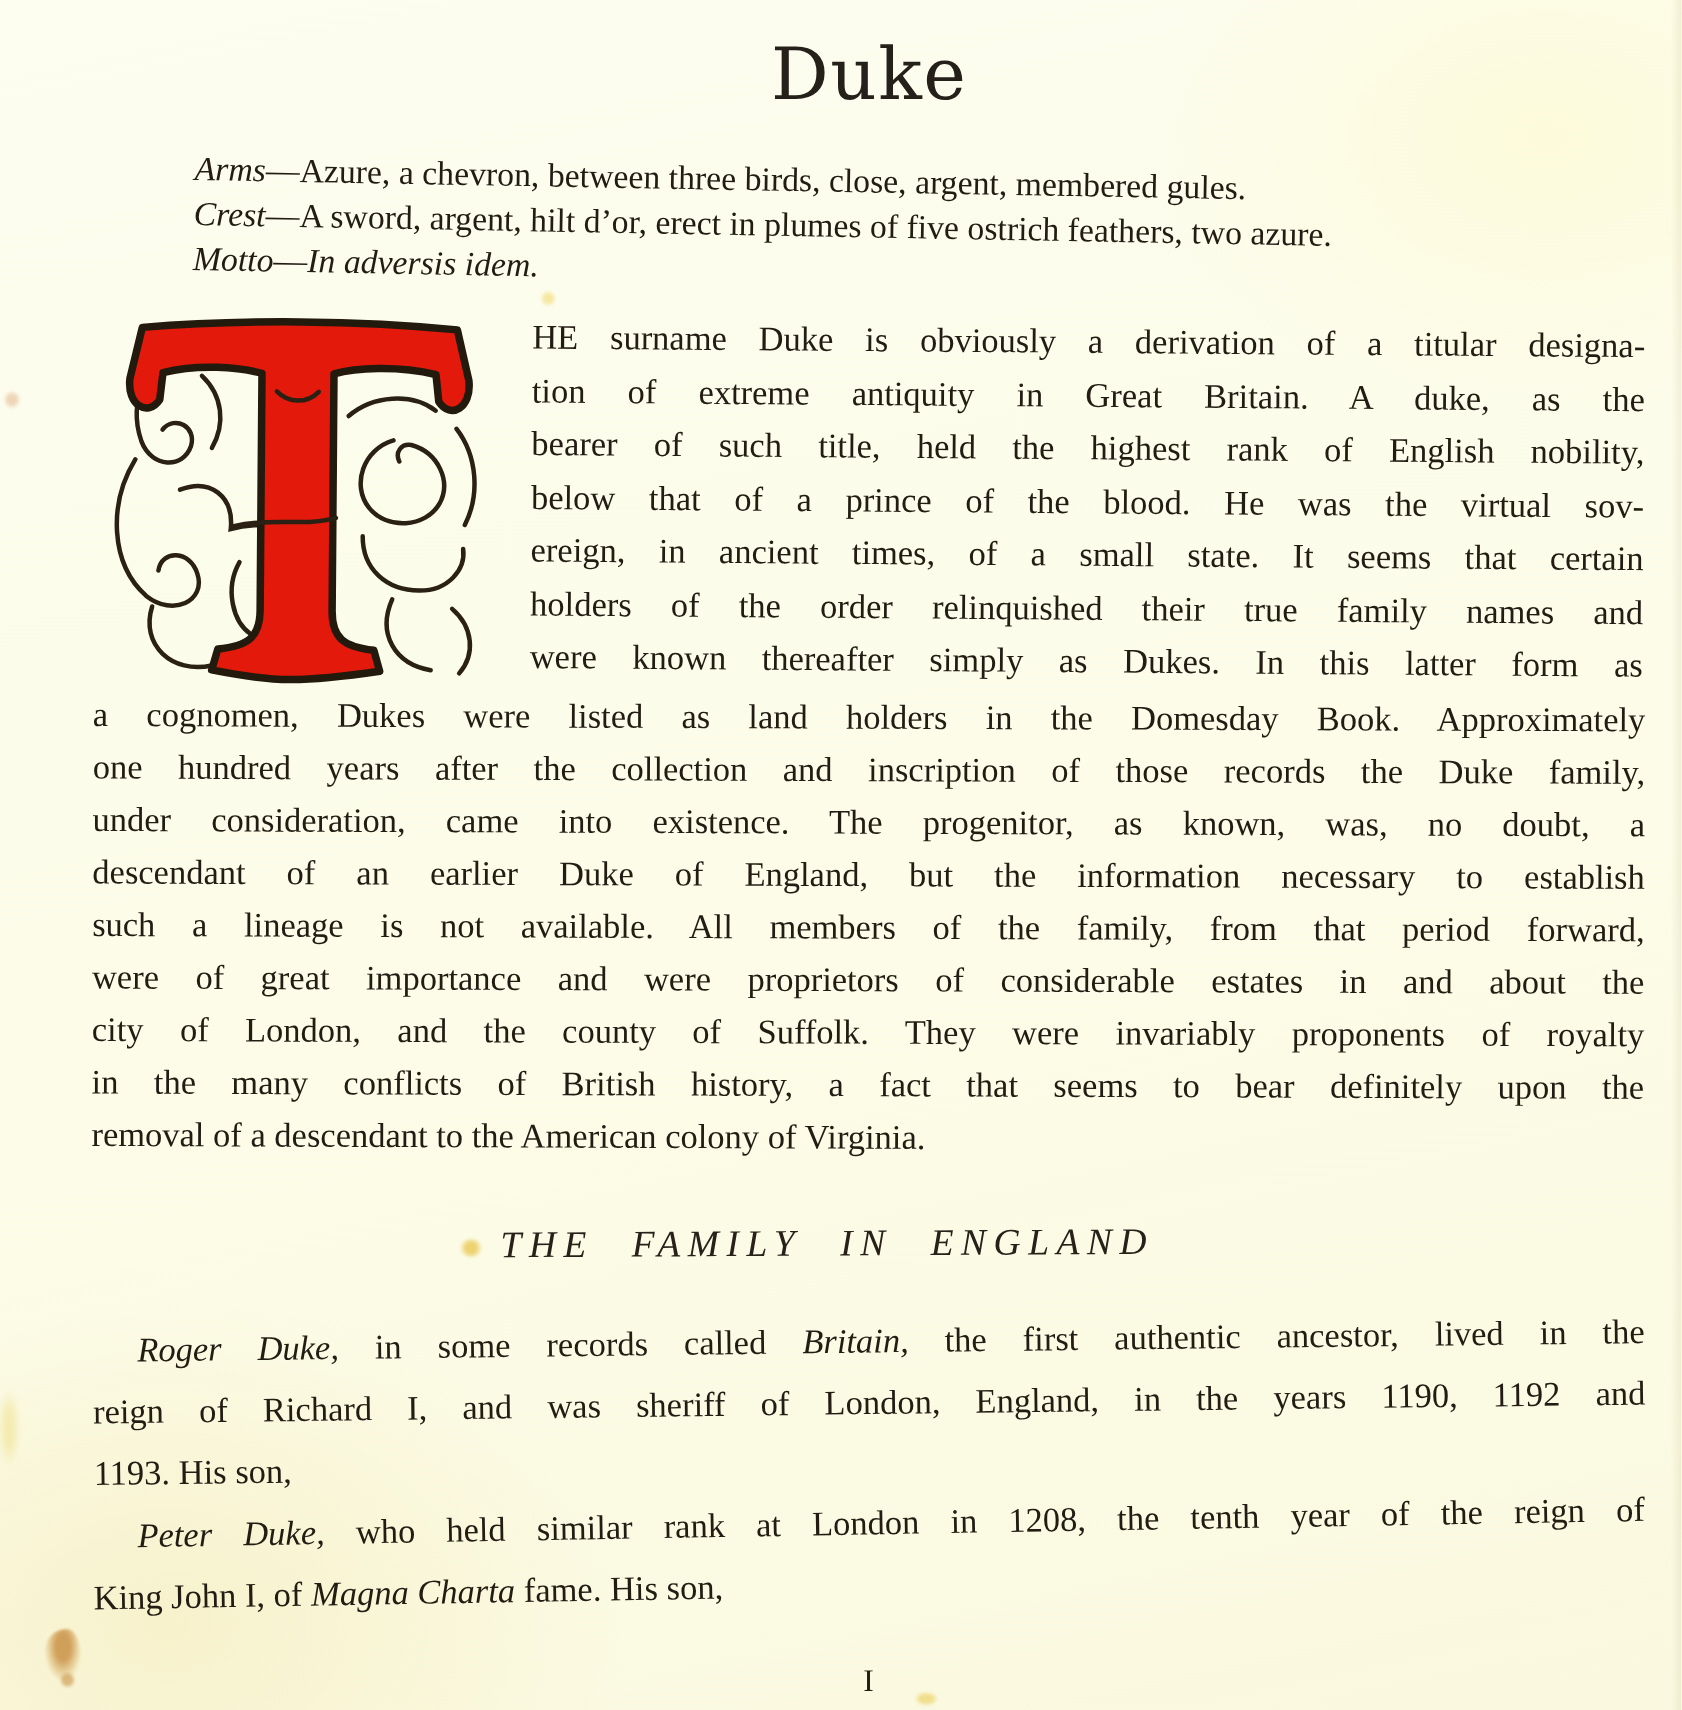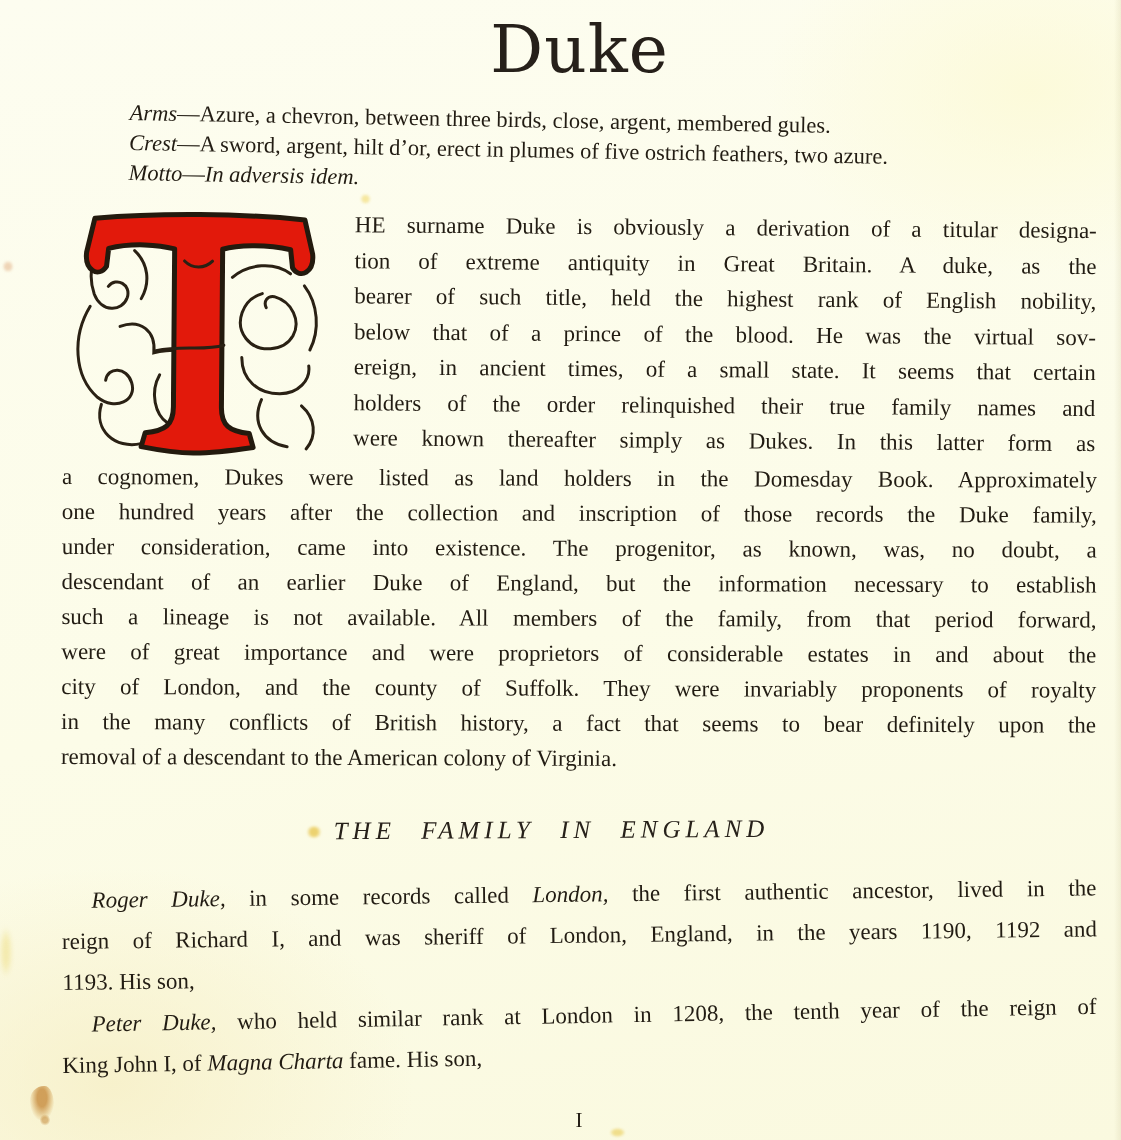--- a/index.html
+++ b/index.html
@@ -17,21 +17,21 @@
       linear-gradient(168deg,#fdfdf0 0%,#fcfce8 55%,#faf9df 100%);
   }
   .page::after{
     content:"";position:absolute;right:0;top:0;width:7px;height:100%;
     background:linear-gradient(to left, rgba(178,168,118,.16), transparent);
   }
   .content{position:absolute;left:62px;top:0;width:1035px;}
 
   .title{
     font-family:"DejaVu Serif","Liberation Serif",serif;
-    font-size:66px;font-weight:500;text-align:center;
+    font-size:48px;font-weight:500;text-align:center;
     margin:14px 0 0;letter-spacing:1px;line-height:72px;color:#26201a;
   }
 
   .heraldry{
     margin:12px 0 0 68px;font-size:22.5px;line-height:30px;
     transform:rotate(1.05deg);transform-origin:left top;white-space:nowrap;
   }
   .it{font-style:italic;}
 
   .intro-wrap{
@@ -151,21 +151,21 @@
       <div class="line">such a lineage is not available. All members of the family, from that period forward,</div>
       <div class="line">were of great importance and were proprietors of considerable estates in and about the</div>
       <div class="line">city of London, and the county of Suffolk. They were invariably proponents of royalty</div>
       <div class="line">in the many conflicts of British history, a fact that seems to bear definitely upon the</div>
       <div class="line last">removal of a descendant to the American colony of Virginia.</div>
     </div>
 
     <h2 class="section-heading">THE FAMILY IN ENGLAND</h2>
 
     <div class="para roger">
-      <div class="line indent"><span class="it">Roger Duke,</span><span> in some records called </span><span class="it">London,</span><span> the first authentic ancestor, lived in the</span></div>
+      <div class="line indent"><span class="it">Roger Duke,</span><span> in some records called </span><span class="it">Britain,</span><span> the first authentic ancestor, lived in the</span></div>
       <div class="line">reign of Richard I, and was sheriff of London, England, in the years 1190, 1192 and</div>
       <div class="line last">1193. His son,</div>
     </div>
 
     <div class="para peter">
       <div class="line indent"><span class="it">Peter Duke,</span><span> who held similar rank at London in 1208, the tenth year of the reign of</span></div>
       <div class="line last"><span>King John I, of </span><span class="it">Magna Charta</span><span> fame. His son,</span></div>
     </div>
 
     <div class="folio">I</div>

